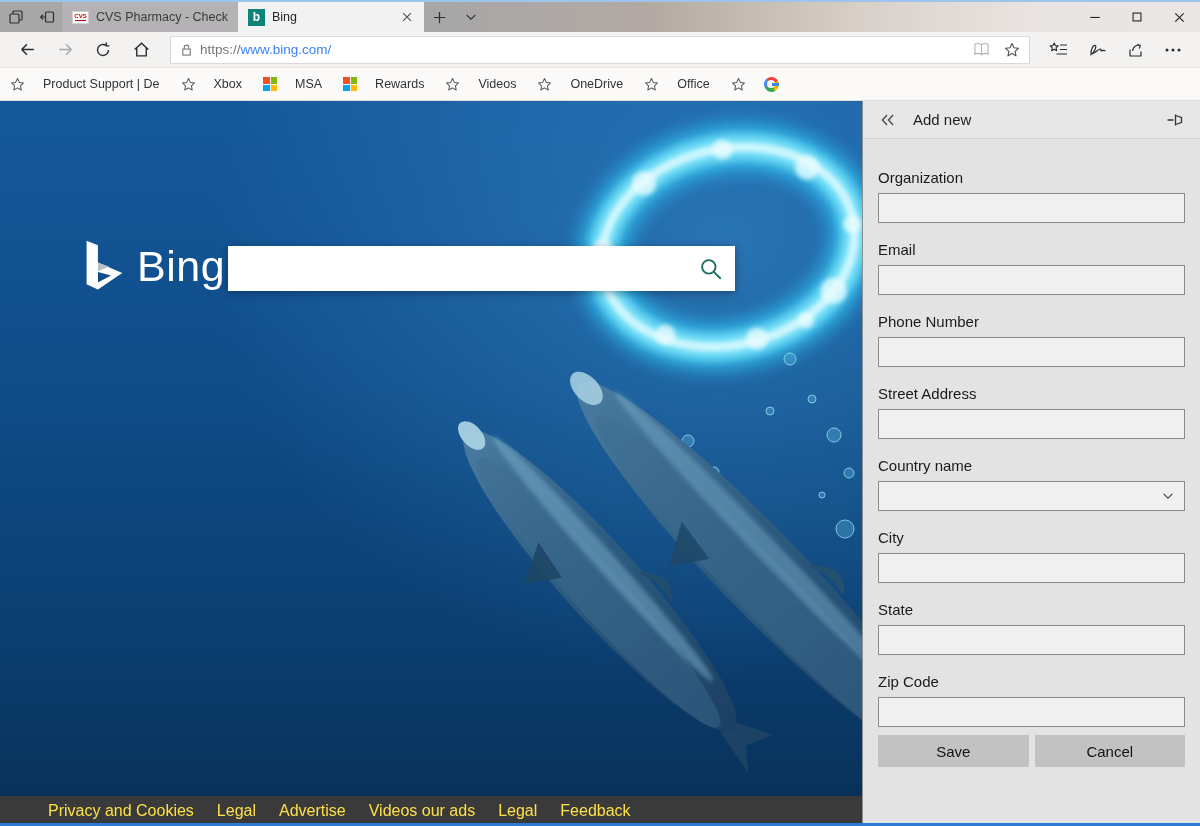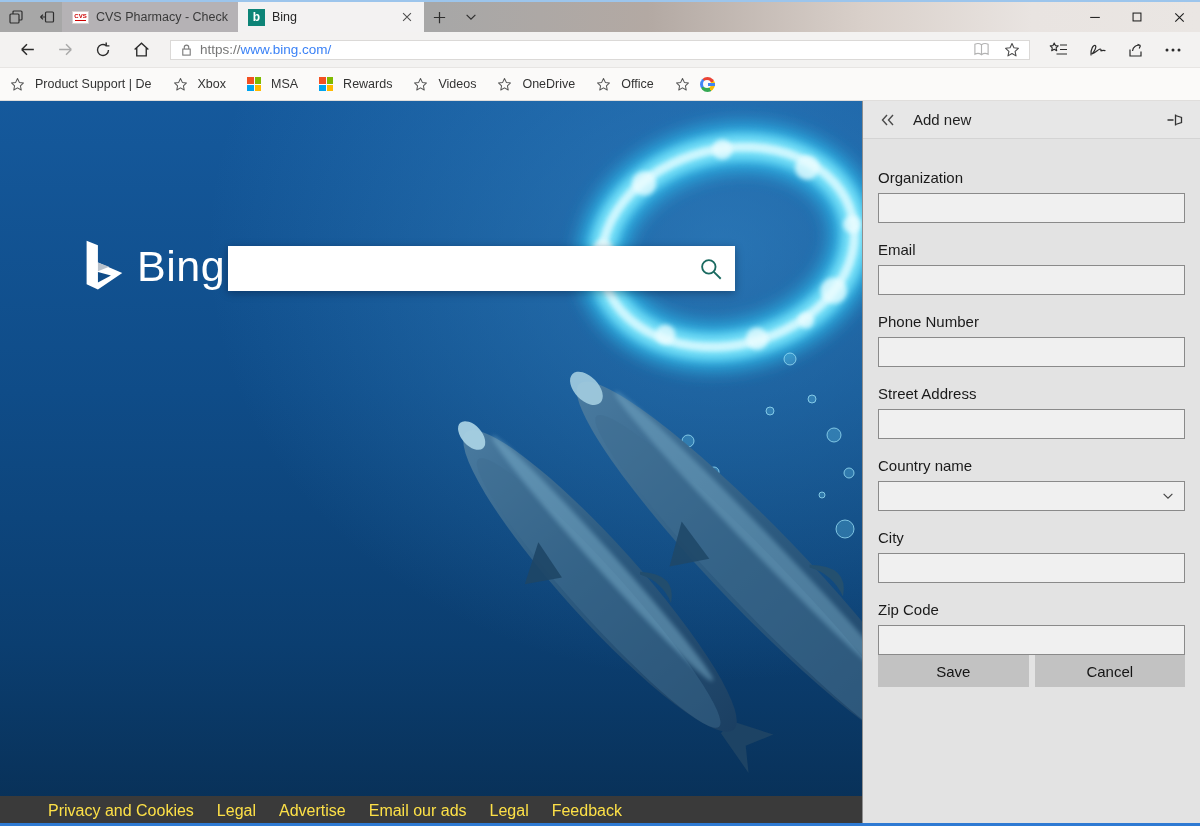--- a/index.html
+++ b/index.html
@@ -26,30 +26,30 @@
                   display:flex; align-items:center; justify-content:center; flex:none; }
   .win-controls { display:flex; }
   .win-btn { width:42px; display:flex; align-items:center; justify-content:center; color:#1f1f1f; }
   .spacer { flex:1; }
 
   
   .navbar { height:36px; background:#f3f2f1; border-bottom:1px solid #e7e5e3; display:flex; align-items:center;
             padding:0 10px; gap:4px; }
   .nav-btn { width:34px; height:30px; display:flex; align-items:center; justify-content:center; color:#2b2b2b; }
   .nav-btn.disabled { color:#a9a9a9; }
-  .urlbox { flex:1; height:20px; margin:0 8px; background:#fff; border:1px solid #dbd9d7; display:flex;
+  .urlbox { flex:1; height:28px; margin:0 8px; background:#fff; border:1px solid #dbd9d7; display:flex;
             align-items:center; padding:0 9px; gap:7px; }
   .url-scheme { color:#767676; font-size:13.5px; }
   .url-host { color:#3b82f6; font-size:13.5px; margin-left:-7px; }
   .url-right { margin-left:auto; display:flex; gap:14px; align-items:center; }
 
   
   .favbar { height:33px; background:#fbfaf9; border-bottom:1px solid #e0dedc; display:flex; align-items:center;
             padding:0 10px; gap:21px; font-size:12.5px; color:#333; }
-  .fav-item { display:flex; align-items:center; gap:10px; white-space:nowrap; }
+  .fav-item { display:flex; align-items:center; gap:18px; white-space:nowrap; }
   .star-ic { color:#565656; display:flex; }
   .ms-logo { width:14px; height:14px; display:grid; grid-template-columns:6.5px 6.5px; grid-template-rows:6.5px 6.5px; gap:1px; }
   .ms-logo i:nth-child(1){background:#f25022}.ms-logo i:nth-child(2){background:#7fba00}
   .ms-logo i:nth-child(3){background:#00a4ef}.ms-logo i:nth-child(4){background:#ffb900}
   .g-logo { width:15px; height:15px; border-radius:50%; position:relative;
             background:conic-gradient(from -40deg,#ea4335 0 100deg,#fbbc05 100deg 190deg,#34a853 190deg 280deg,#4285f4 280deg 360deg); }
   .g-logo::before { content:""; position:absolute; inset:3.5px; background:#fbfaf9; border-radius:50%; }
   .g-logo::after { content:""; position:absolute; right:0; top:6px; width:7px; height:3px; background:#4285f4; }
 
   
@@ -73,21 +73,21 @@
   .panel { width:338px; background:#e3e3e3; border-left:1px solid #8f8f8f; display:flex; flex-direction:column;
            overflow:hidden; z-index:10; }
   .panel-header { height:38px; flex:none; display:flex; align-items:center; gap:17px; padding:0 17px;
                   background:#e7e7e7; border-bottom:1px solid #d4d4d4; }
   .panel-title { font-size:15px; color:#1f1f1f; }
   .panel-back { color:#4a4a4a; display:flex; }
   .panel-pin { margin-left:auto; color:#333; display:flex; }
   .fields { padding:30px 15px 0; }
   .group { margin-bottom:18px; }
   .group.first { margin-bottom:16px; }
-  .group.last { margin-bottom:0; }
+  .group.last { margin-bottom:8px; }
   .group label { display:block; font-size:15px; color:#1a1a1a; margin-bottom:7px; }
   .f-input { width:100%; height:30px; border:1px solid #8a8a8a; background:#f0f0f0; padding:0 8px; font-size:14px;
              font-family:"Liberation Sans",sans-serif; outline:none; }
   .f-input.focused { height:32px; border:2px solid #0078d7; background:#fff; }
   .selwrap { position:relative; }
   .sel-chev { position:absolute; right:10px; top:8px; color:#444; pointer-events:none; display:flex; }
   .btnrow { display:flex; gap:6px; }
   .btn { flex:1; height:32px; background:#c2c2c2; border:none; font-size:15px; color:#141414;
          display:flex; align-items:center; justify-content:center; font-family:"Liberation Sans",sans-serif; }
 
@@ -428,21 +428,21 @@
             <circle cx="10" cy="10" r="6.2" fill="none" stroke="currentColor" stroke-width="1.7"></circle>
             <path d="M14.6 14.6 L21 21" stroke="currentColor" stroke-width="1.7"></path>
           </svg>
         </div>
       </div>
 
       <div class="bing-footer">
         <a>Privacy and Cookies</a>
         <a>Legal</a>
         <a>Advertise</a>
-        <a>Email our ads</a>
+        <a>Videos our ads</a>
         <a>Legal</a>
         <a>Feedback</a>
       </div>
     </div>
 
     <div class="panel">
       <div class="panel-header">
         <span class="panel-back">
           <svg width="16" height="14" viewBox="0 0 16 14">
             <path d="M7 2 L2.5 7 L7 12 M13 2 L8.5 7 L13 12" fill="none" stroke="currentColor" stroke-width="1.4"></path>
@@ -481,20 +481,24 @@
               <svg width="14" height="14">
                   <use href="#sym-chev-down"></use>
                 </svg>
             </span>
           </div>
         </div>
         <div class="group">
           <label>City</label>
           <input class="f-input" style="">
         </div>
+        <div class="group">
+          <label>State</label>
+          <input class="f-input" style="">
+        </div>
         <div class="group last">
           <label>Zip Code</label>
           <input class="f-input" style="">
         </div>
 
         <div class="btnrow">
           <button class="btn">Save</button>
           <button class="btn">Cancel</button>
         </div>
       </div>

